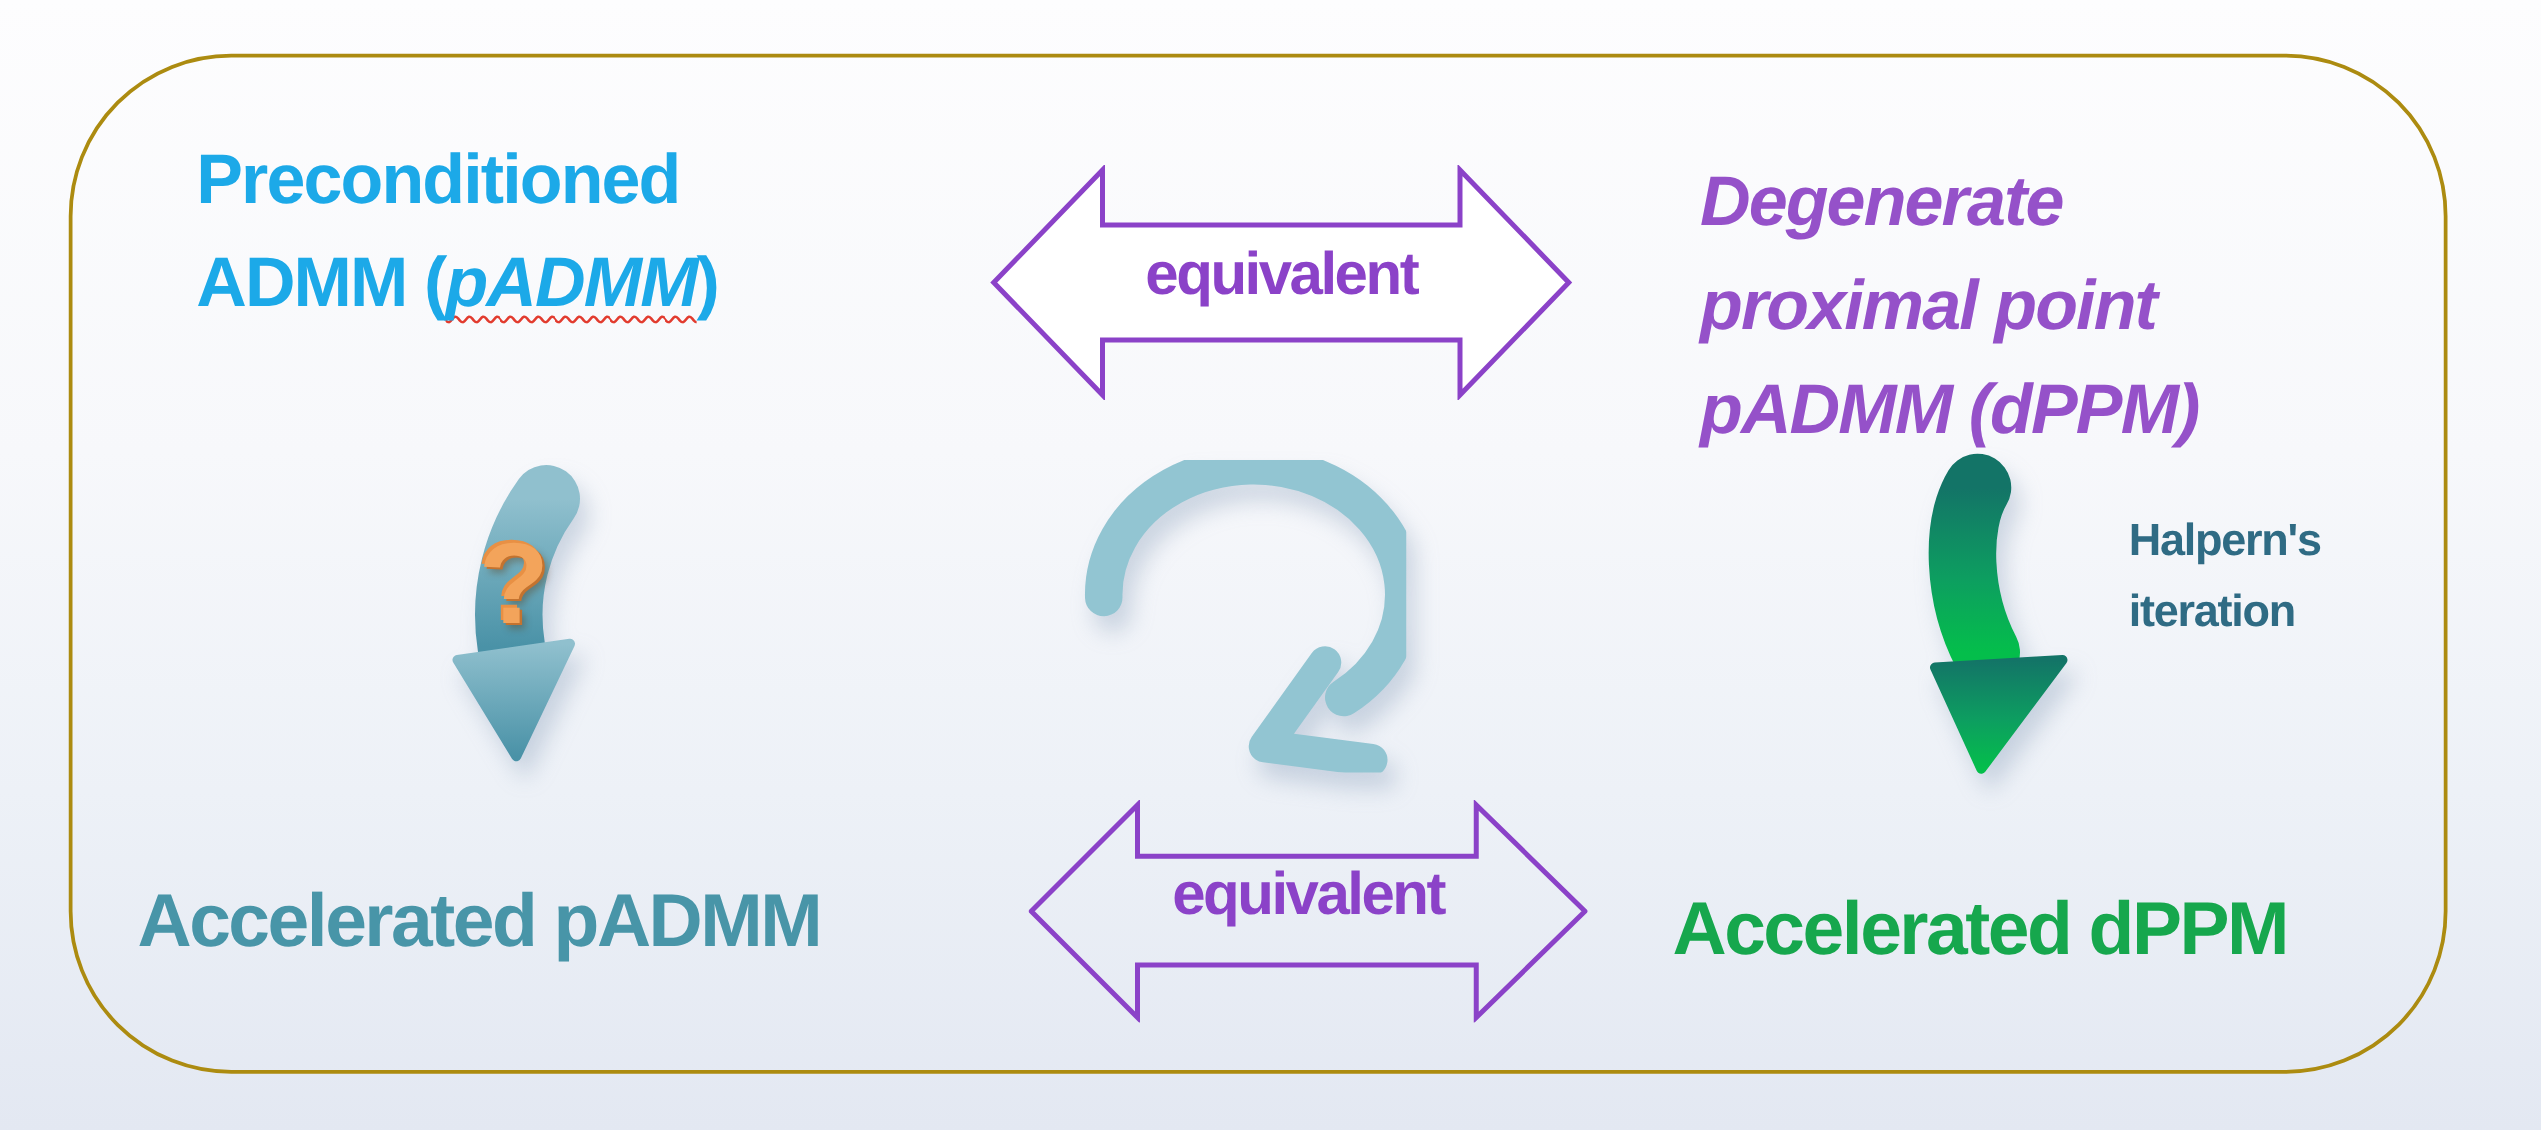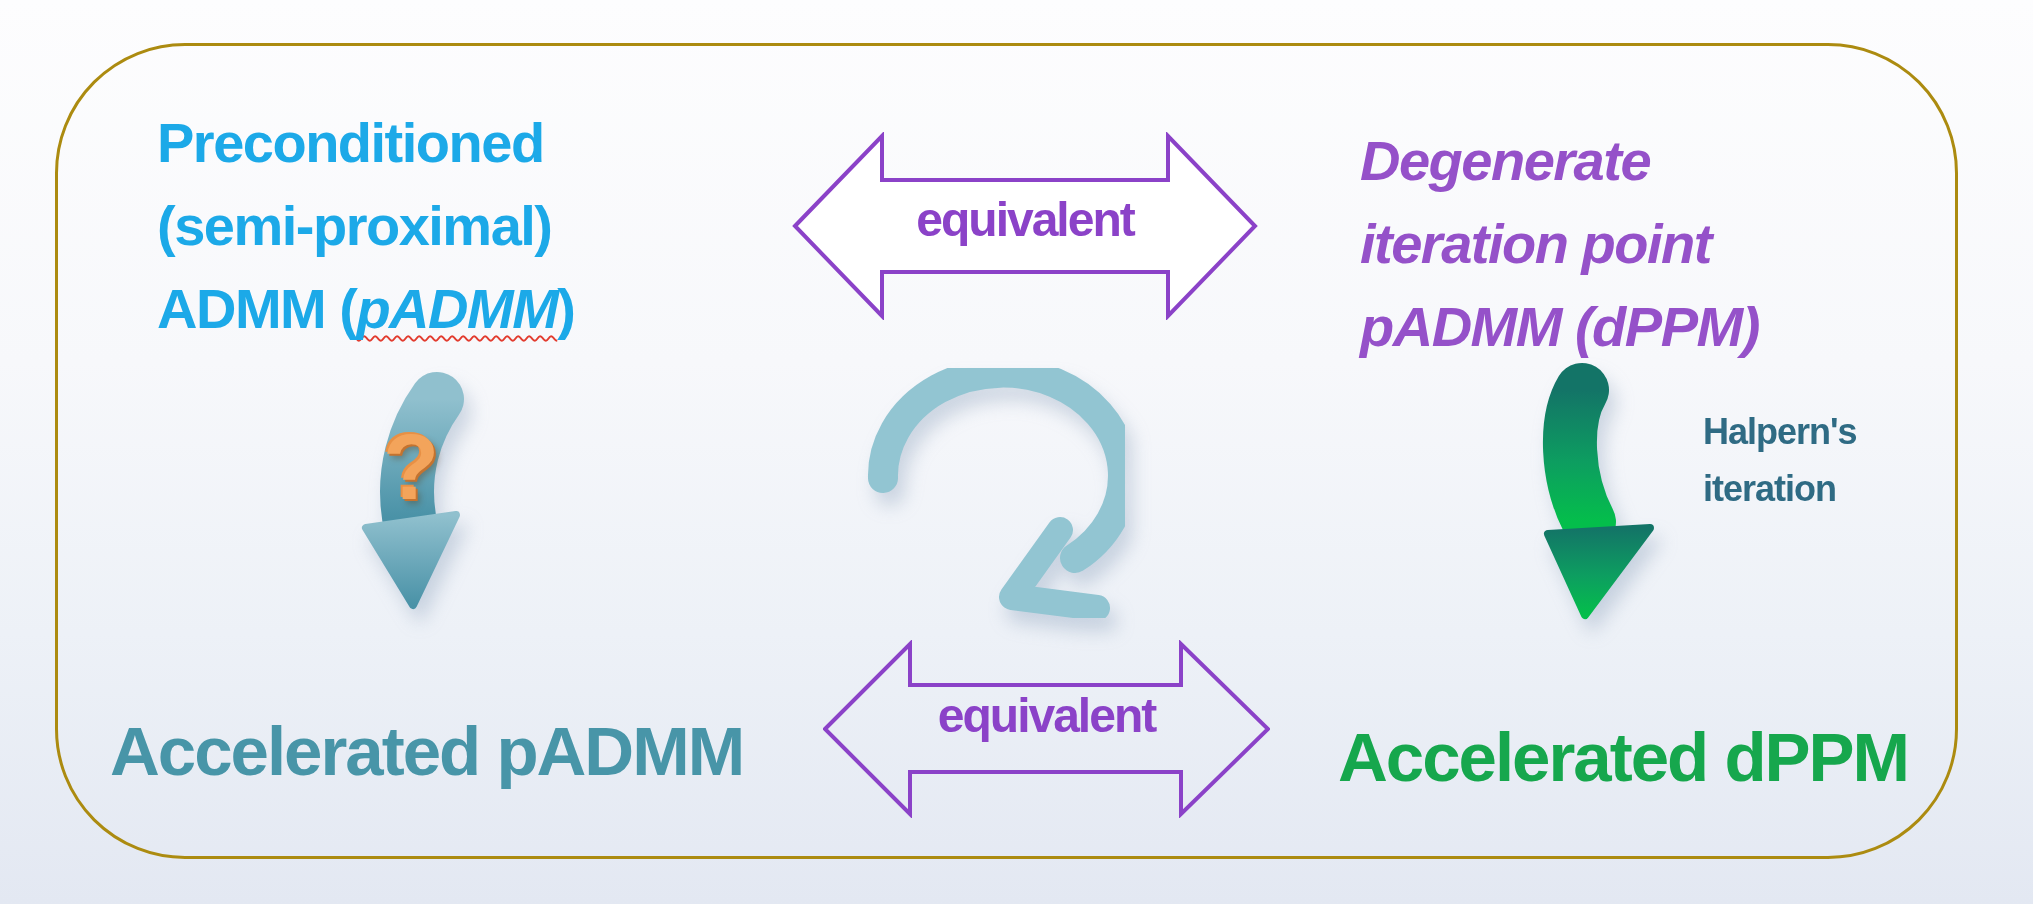--- a/index.html
+++ b/index.html
@@ -27,48 +27,47 @@
     text-underline-offset:7px;
     text-decoration-skip-ink:none;
     font-style:italic;
   }
   .equiv-label{
     position:absolute;color:#8B42C8;font-size:48px;letter-spacing:-2px;
     text-align:center;line-height:56px;
   }
   .equiv-label.top{left:792px;top:192px;width:466px;}
   .equiv-label.bottom{left:823px;top:688px;width:447px;}
-  .acc-label{position:absolute;font-size:69px;letter-spacing:-2px;white-space:nowrap;line-height:60px;margin-top:15px;}
+  .acc-label{position:absolute;font-size:60px;letter-spacing:-2px;white-space:nowrap;line-height:60px;}
   .acc-padmm{left:110px;top:707px;color:#4895A8;}
   .acc-dppm{left:1338px;top:713px;color:#16A74D;}
   .halpern-label{position:absolute;left:1703px;top:403px;color:#2F6B84;font-size:36px;line-height:57px;letter-spacing:-1px;white-space:nowrap;}
   .svg-abs{position:absolute;}
   .shadowed{filter:drop-shadow(7px 13px 9px rgba(110,135,170,0.30));}
   .question-mark{
     position:absolute;left:383px;top:421px;
     font-size:92px;line-height:92px;color:#F3A45B;
     text-shadow:-2px -2px 0 #E89044, 2px 2px 0 #C4732F, 4px 5px 6px rgba(90,50,10,0.35);
   }
 </style>
 </head>
 <body>
 
 <div class="canvas">
 
   <div class="frame"></div>
 
   <div class="title padmm-title">
     <div>Preconditioned</div>
-    <div>(semi-proximal)</div>
     <div><span>ADMM (</span><span class="misspelled">pADMM</span><span>)</span></div>
   </div>
 
   <div class="title dppm-title">
     <div>Degenerate</div>
-    <div>iteration point</div>
+    <div>proximal point</div>
     <div>pADMM (dPPM)</div>
   </div>
 
   <svg class="svg-abs" style="left:792px;top:132px;" width="466" height="188" viewBox="0 0 466 188">
     <polygon points="3,94 90,4 90,48 376,48 376,4 463,94 376,184 376,140 90,140 90,184" fill="#FFFFFF" stroke="#8B42C8" stroke-width="4" stroke-linejoin="miter"></polygon>
   </svg>
   <div class="equiv-label top">equivalent</div>
 
   <svg class="svg-abs" style="left:823px;top:640px;" width="447" height="178" viewBox="0 0 447 178">
     <polygon points="2,89 87,4 87,45 358,45 358,4 445,89 358,174 358,132 87,132 87,174" fill="none" stroke="#8B42C8" stroke-width="4" stroke-linejoin="miter"></polygon>

